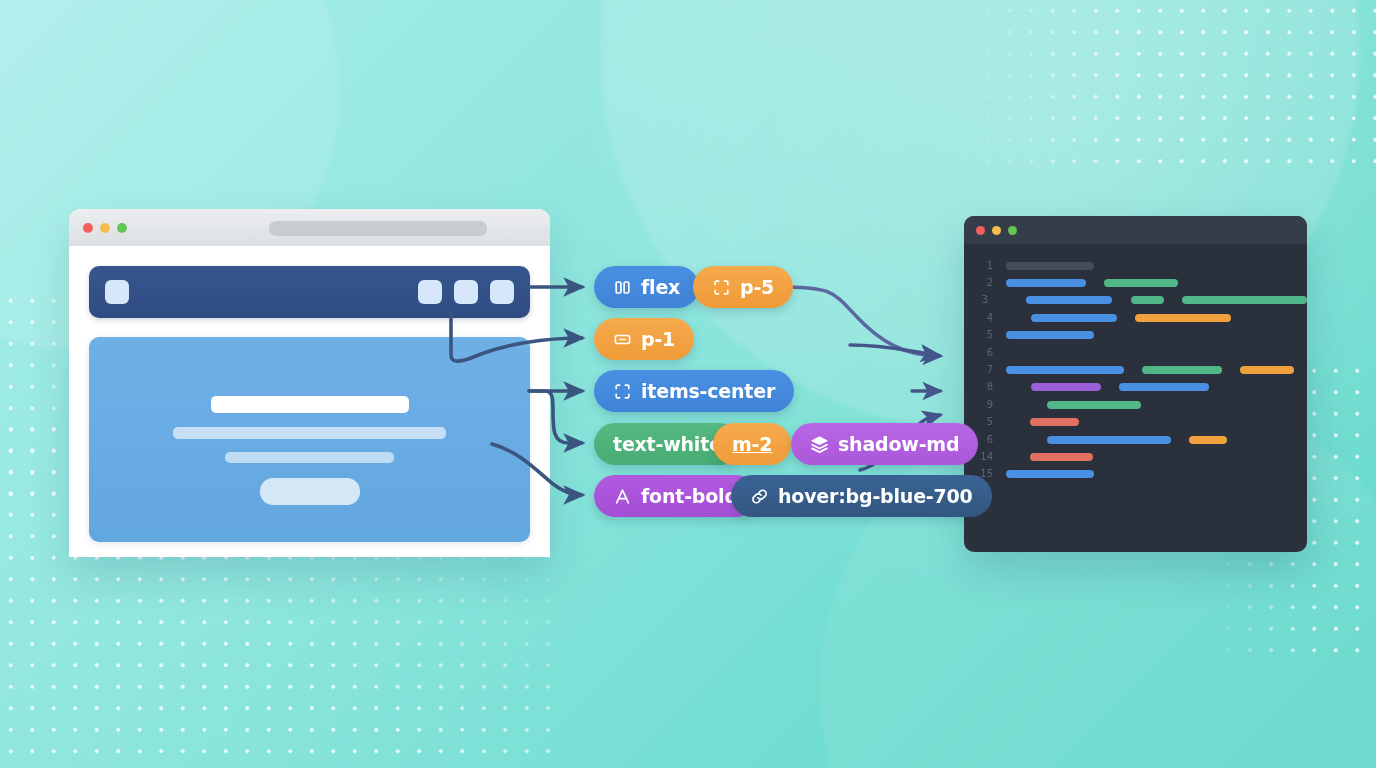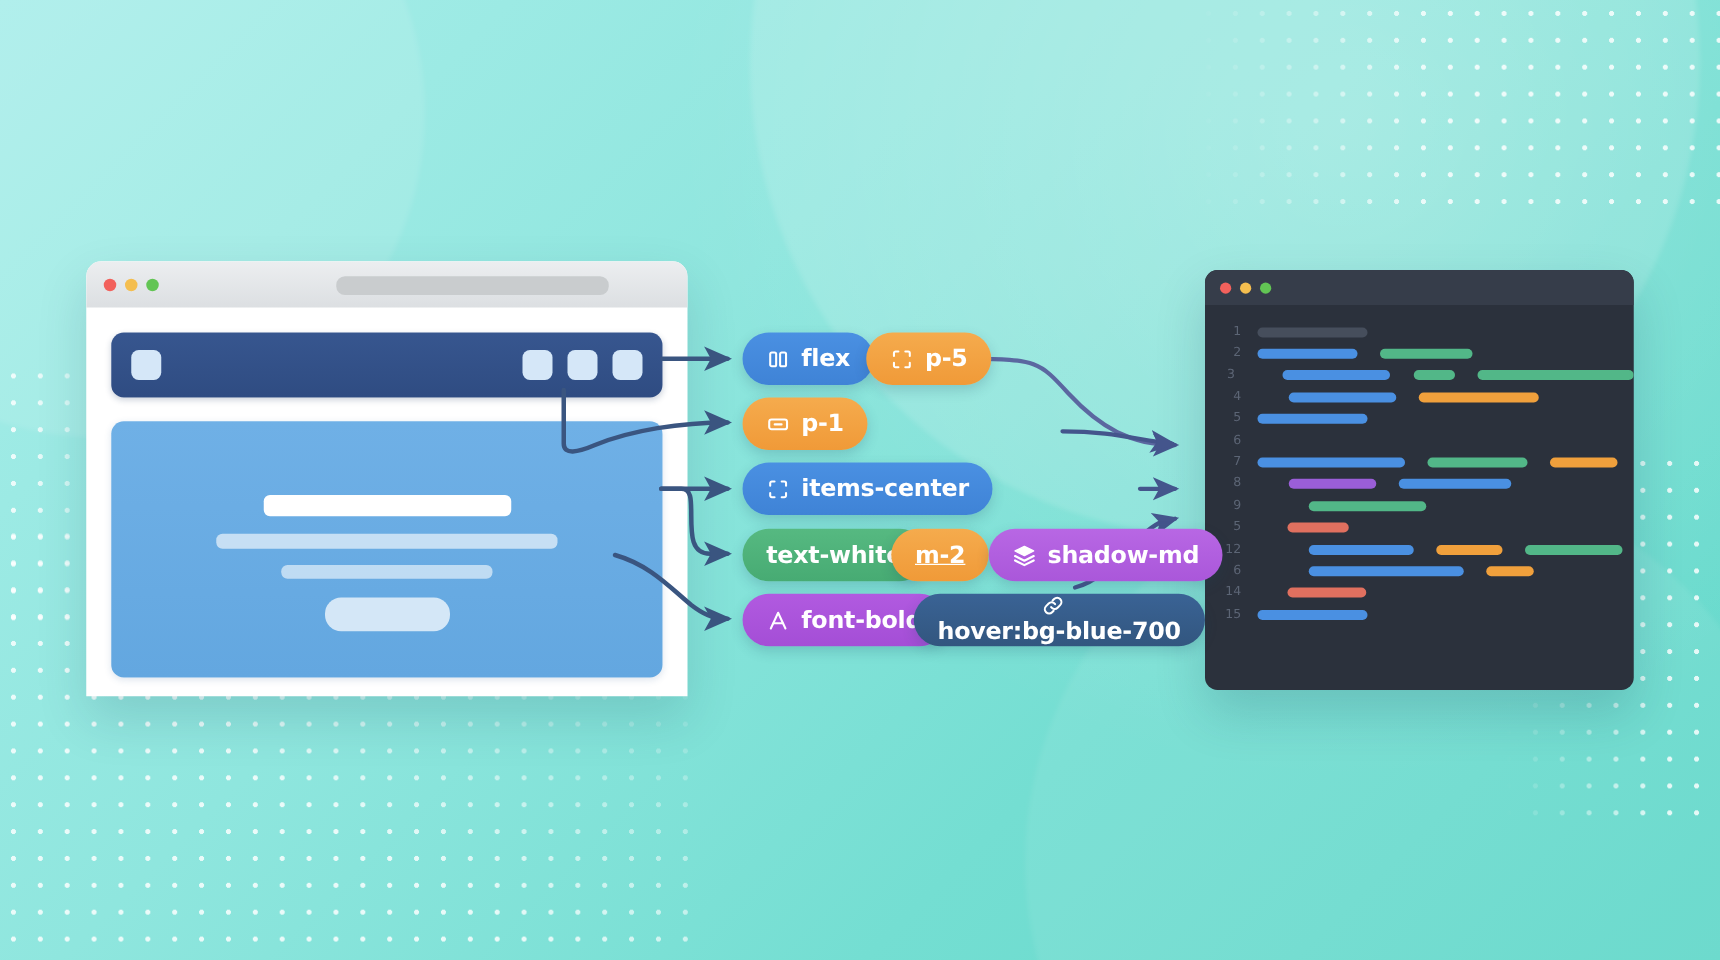--- a/index.html
+++ b/index.html
@@ -283,31 +283,20 @@
           </span>
         </div>
         <div class="code-line">
           <span class="ln">5</span>
           <span class="tokens">
             <span class="tok t-indent" style="width: 18px;"></span>
             <span class="tok t-red" style="width: 49px;"></span>
           </span>
         </div>
         <div class="code-line">
-          <span class="ln">12</span>
-          <span class="tokens">
-            <span class="tok t-indent" style="width: 35px;"></span>
-            <span class="tok t-blue" style="width: 84px;"></span>
-            <span class="tok t-indent" style="width: 6px;"></span>
-            <span class="tok t-orange" style="width: 53px;"></span>
-            <span class="tok t-indent" style="width: 6px;"></span>
-            <span class="tok t-green" style="width: 78px;"></span>
-          </span>
-        </div>
-        <div class="code-line">
           <span class="ln">6</span>
           <span class="tokens">
             <span class="tok t-indent" style="width: 35px;"></span>
             <span class="tok t-blue" style="width: 124px;"></span>
             <span class="tok t-indent" style="width: 6px;"></span>
             <span class="tok t-orange" style="width: 38px;"></span>
           </span>
         </div>
         <div class="code-line">
           <span class="ln">14</span>
@@ -421,21 +410,21 @@
       </div>
       <div class="pill p-purple" style="left: 594px; top: 475px;">
         <span class="pi">
           <svg width="19" height="19" viewBox="0 0 24 24" fill="none" stroke="#ffffff" stroke-width="2.1" stroke-linecap="round" stroke-linejoin="round">
             <path d="M4.6 20 12 4l7.4 16"></path>
             <path d="M7.4 14.6h9.2"></path>
           </svg>
         </span>
         <span>font-bold</span>
       </div>
-      <div class="pill p-dblue" style="left: 731px; top: 475px; flex-direction: column;">
+      <div class="pill p-dblue" style="left: 731px; top: 475px;">
         <span class="pi">
           <svg width="19" height="19" viewBox="0 0 24 24" fill="none" stroke="#ffffff" stroke-width="2.1" stroke-linecap="round" stroke-linejoin="round">
             <path d="M10 13.6a4.3 4.3 0 0 0 6.5.5l2.6-2.6a4.3 4.3 0 1 0-6.1-6.1L11.5 6.9"></path>
             <path d="M14 10.4a4.3 4.3 0 0 0-6.5-.5l-2.6 2.6a4.3 4.3 0 1 0 6.1 6.1l1.5-1.5"></path>
           </svg>
         </span>
         <span>hover:bg-blue-700</span>
       </div>
     </div>
 

